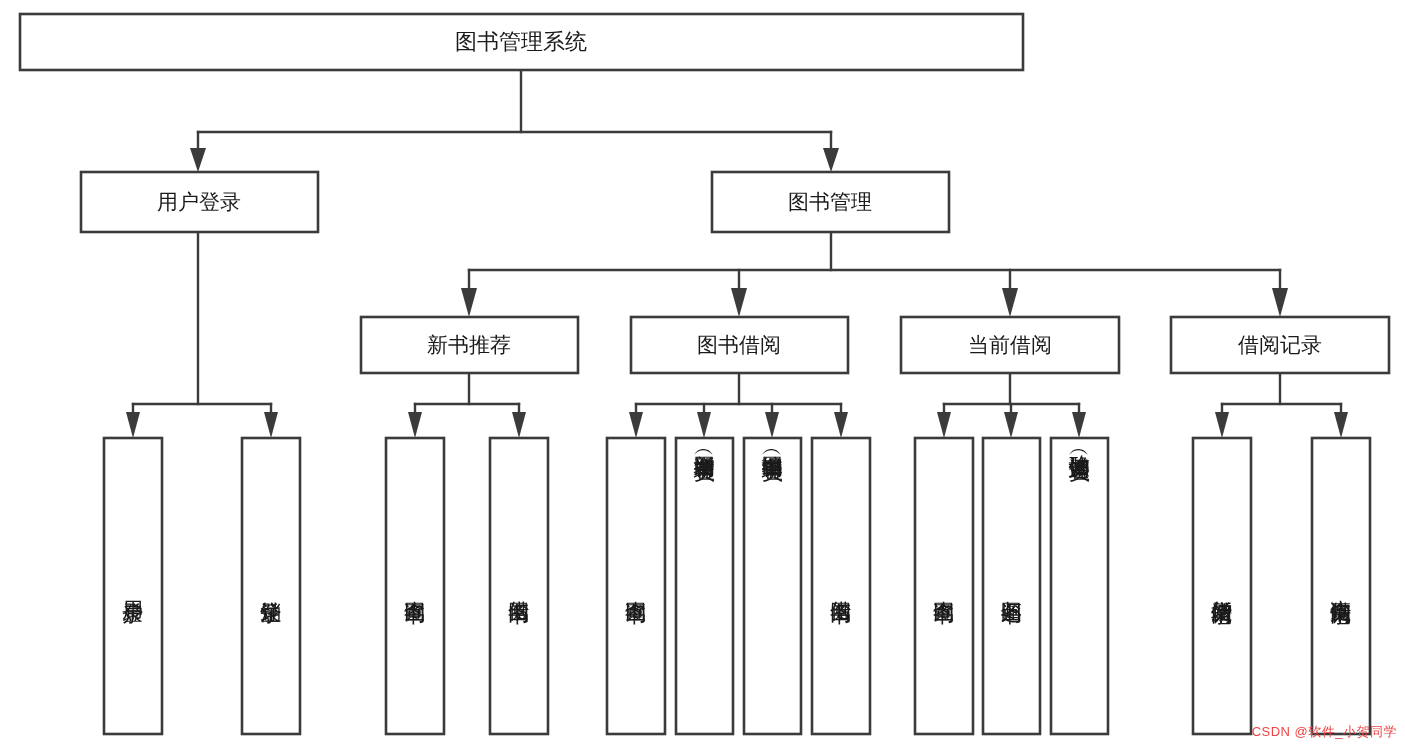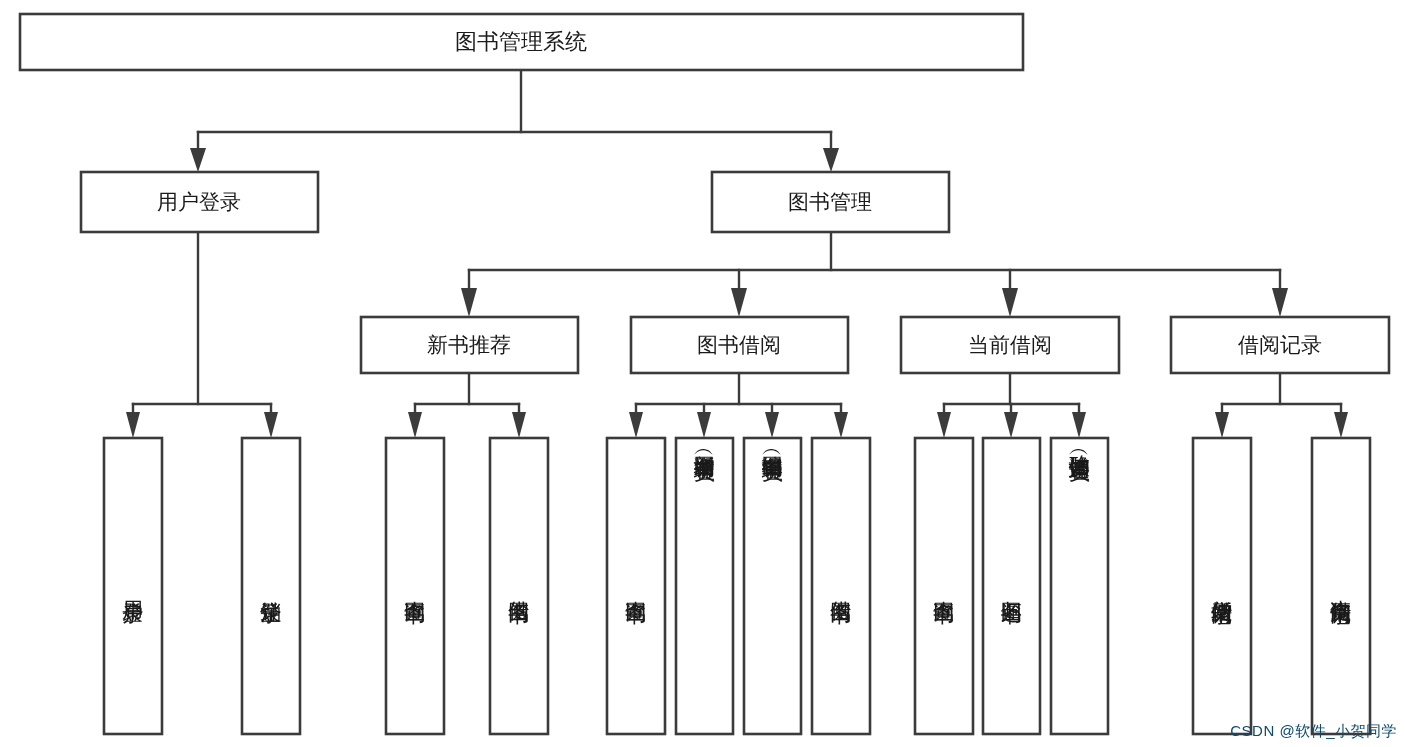--- a/index.html
+++ b/index.html
@@ -67,22 +67,22 @@
     letter-spacing: 1px;
     color: #1a1a1a;
     white-space: nowrap;
     text-align: center;
   }
   .watermark {
     position: absolute;
     right: 8px;
     bottom: 6px;
     font-family: "Liberation Sans", "DejaVu Sans", sans-serif;
-    font-size: 15px;
-    color: #0c4a6e;
+    font-size: 13px;
+    color: #ef4444;
     white-space: nowrap;
     letter-spacing: 0.5px;
   }
 </style>
 </head>
 <body>
 
 <div id="diagram-root">
 
   <svg class="diagram" viewBox="0 0 1405 747" xmlns="http://www.w3.org/2000/svg">

